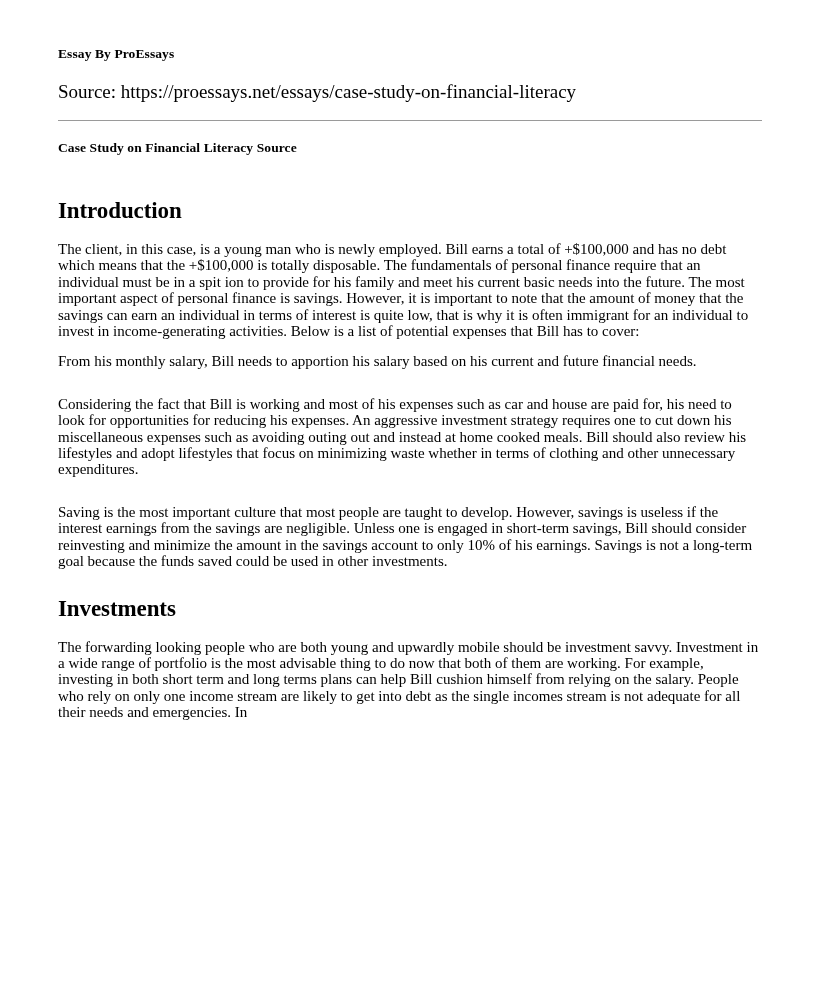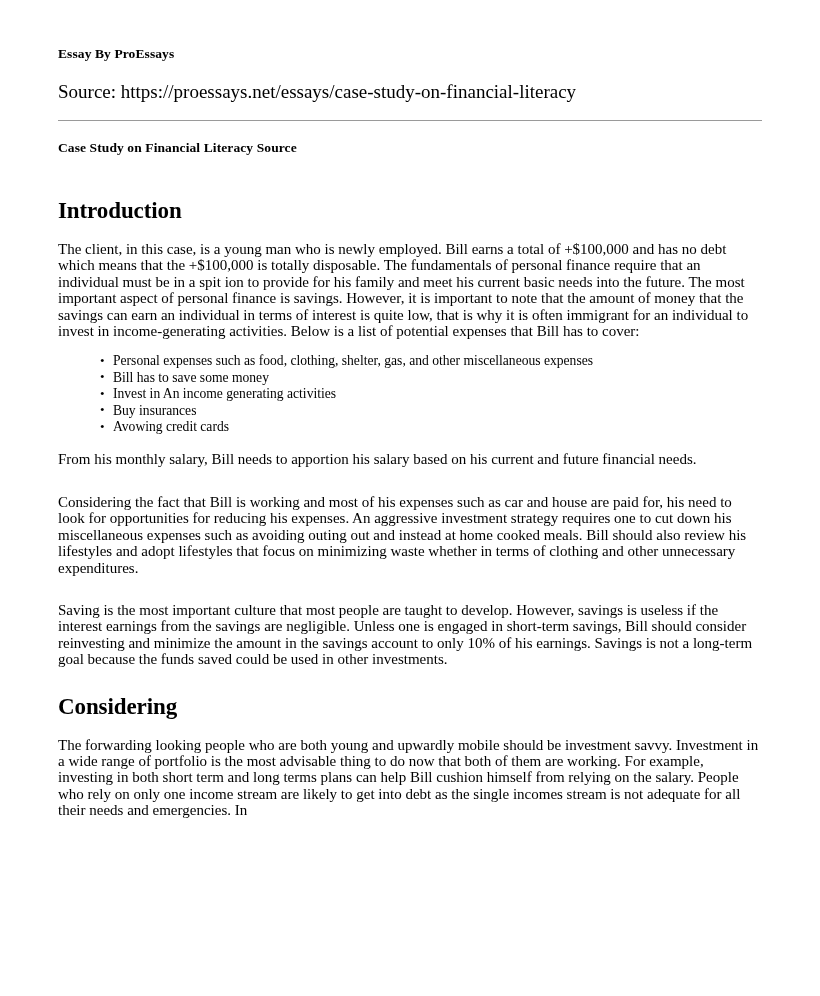--- a/index.html
+++ b/index.html
@@ -100,36 +100,29 @@
 
   <div class="source-line">Source: https://proessays.net/essays/case-study-on-financial-literacy</div>
 
   <hr class="rule" style="border-top-color: rgb(154, 154, 154);">
 
   <div class="doc-subtitle">Case Study on Financial Literacy Source</div>
 
   <div class="section">
     <h2 class="section-heading">Introduction</h2>
     <p class="body-text">The client, in this case, is a young man who is newly employed. Bill earns a total of +$100,000 and has no debt which means that the +$100,000 is totally disposable. The fundamentals of personal finance require that an individual must be in a spit ion to provide for his family and meet his current basic needs into the future. The most important aspect of personal finance is savings. However, it is important to note that the amount of money that the savings can earn an individual in terms of interest is quite low, that is why it is often immigrant for an individual to invest in income-generating activities. Below is a list of potential expenses that Bill has to cover:</p>
-    <ul class="expense-list">
-      <li>Personal expenses such as food, clothing, shelter, gas, and other miscellaneous expenses</li>
-      <li>Bill has to save some money</li>
-      <li>Invest in An income generating activities</li>
-      <li>Buy insurances</li>
-      <li>Avowing credit cards</li>
-    </ul>
     <p class="body-text">From his monthly salary, Bill needs to apportion his salary based on his current and future financial needs.</p>
   </div>
 
   <div class="section">
     <p class="body-text">Considering the fact that Bill is working and most of his expenses such as car and house are paid for, his need to look for opportunities for reducing his expenses. An aggressive investment strategy requires one to cut down his miscellaneous expenses such as avoiding outing out and instead at home cooked meals. Bill should also review his lifestyles and adopt lifestyles that focus on minimizing waste whether in terms of clothing and other unnecessary expenditures.</p>
   </div>
 
   <div class="section">
     <p class="body-text">Saving is the most important culture that most people are taught to develop. However, savings is useless if the interest earnings from the savings are negligible. Unless one is engaged in short-term savings, Bill should consider reinvesting and minimize the amount in the savings account to only 10% of his earnings. Savings is not a long-term goal because the funds saved could be used in other investments.</p>
   </div>
 
   <div class="section">
-    <h2 class="section-heading">Considering</h2>
+    <h2 class="section-heading">Investments</h2>
     <p class="body-text">The forwarding looking people who are both young and upwardly mobile should be investment savvy. Investment in a wide range of portfolio is the most advisable thing to do now that both of them are working. For example, investing in both short term and long terms plans can help Bill cushion himself from relying on the salary. People who rely on only one income stream are likely to get into debt as the single incomes stream is not adequate for all their needs and emergencies. In</p>
   </div>
 
 </div>
 
 </body></html>

